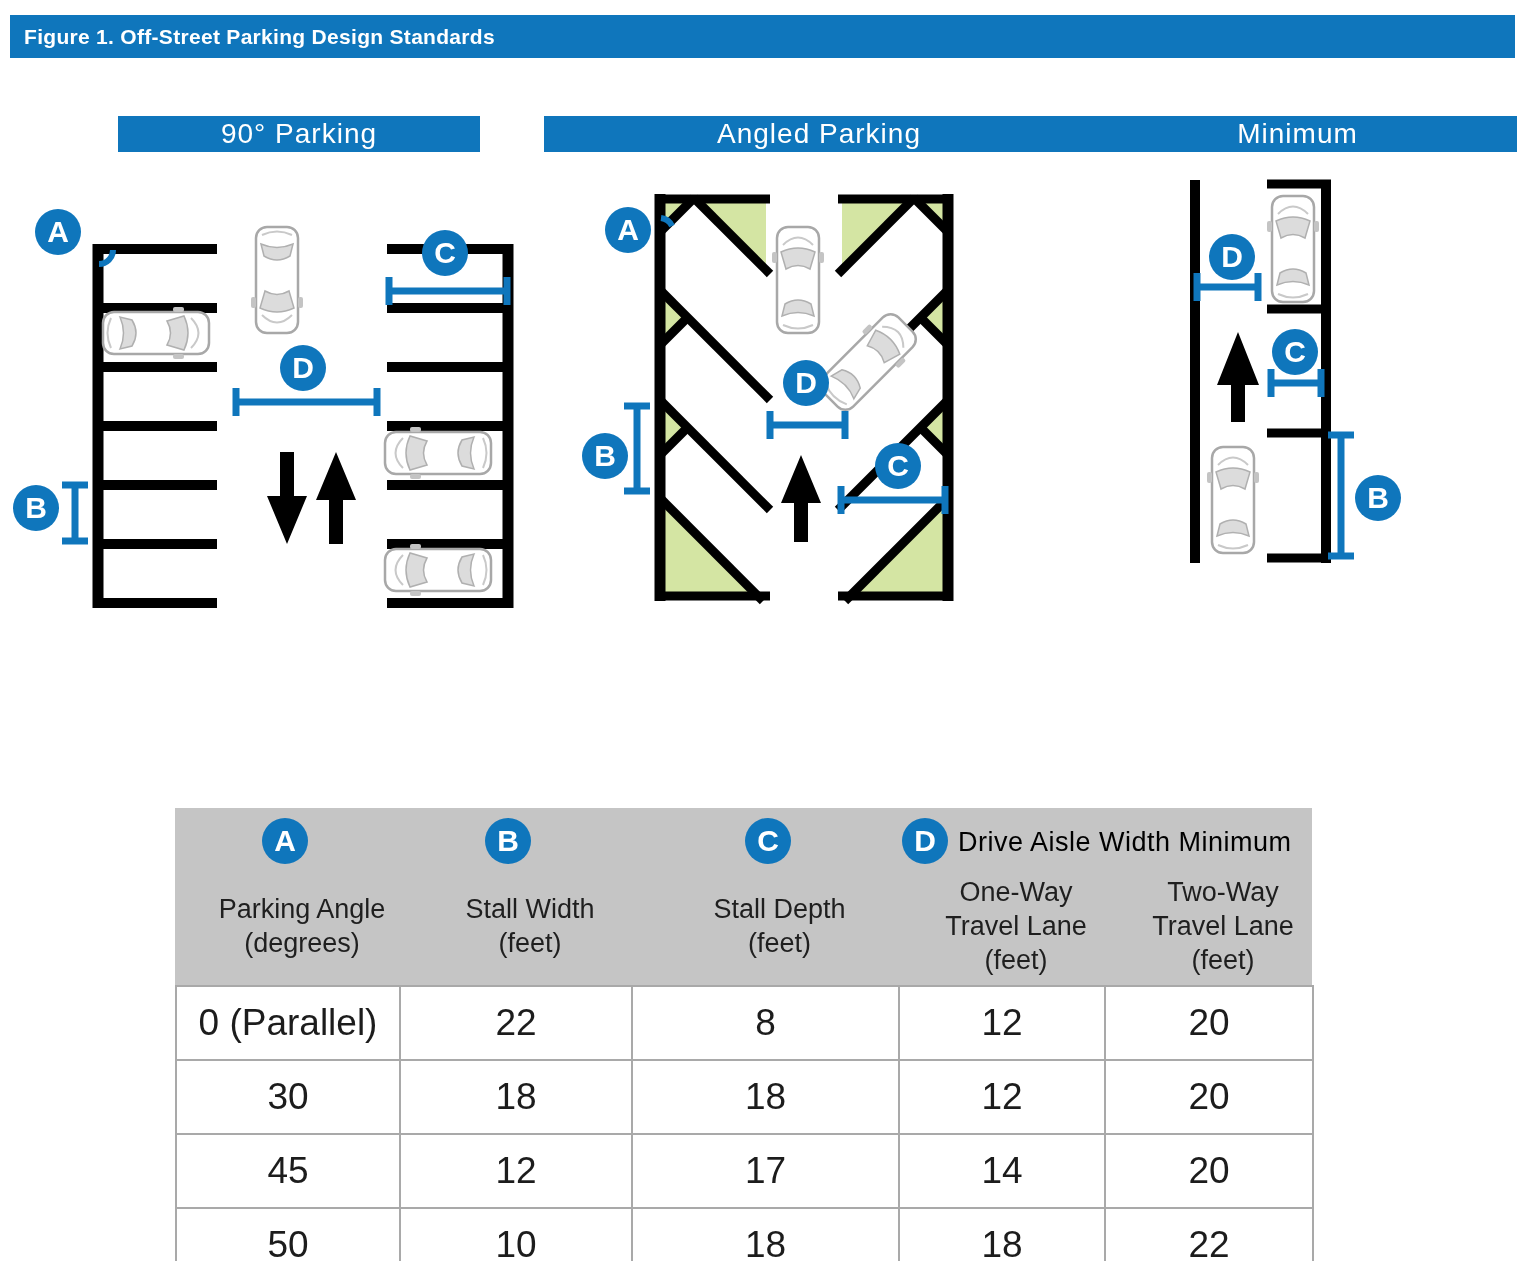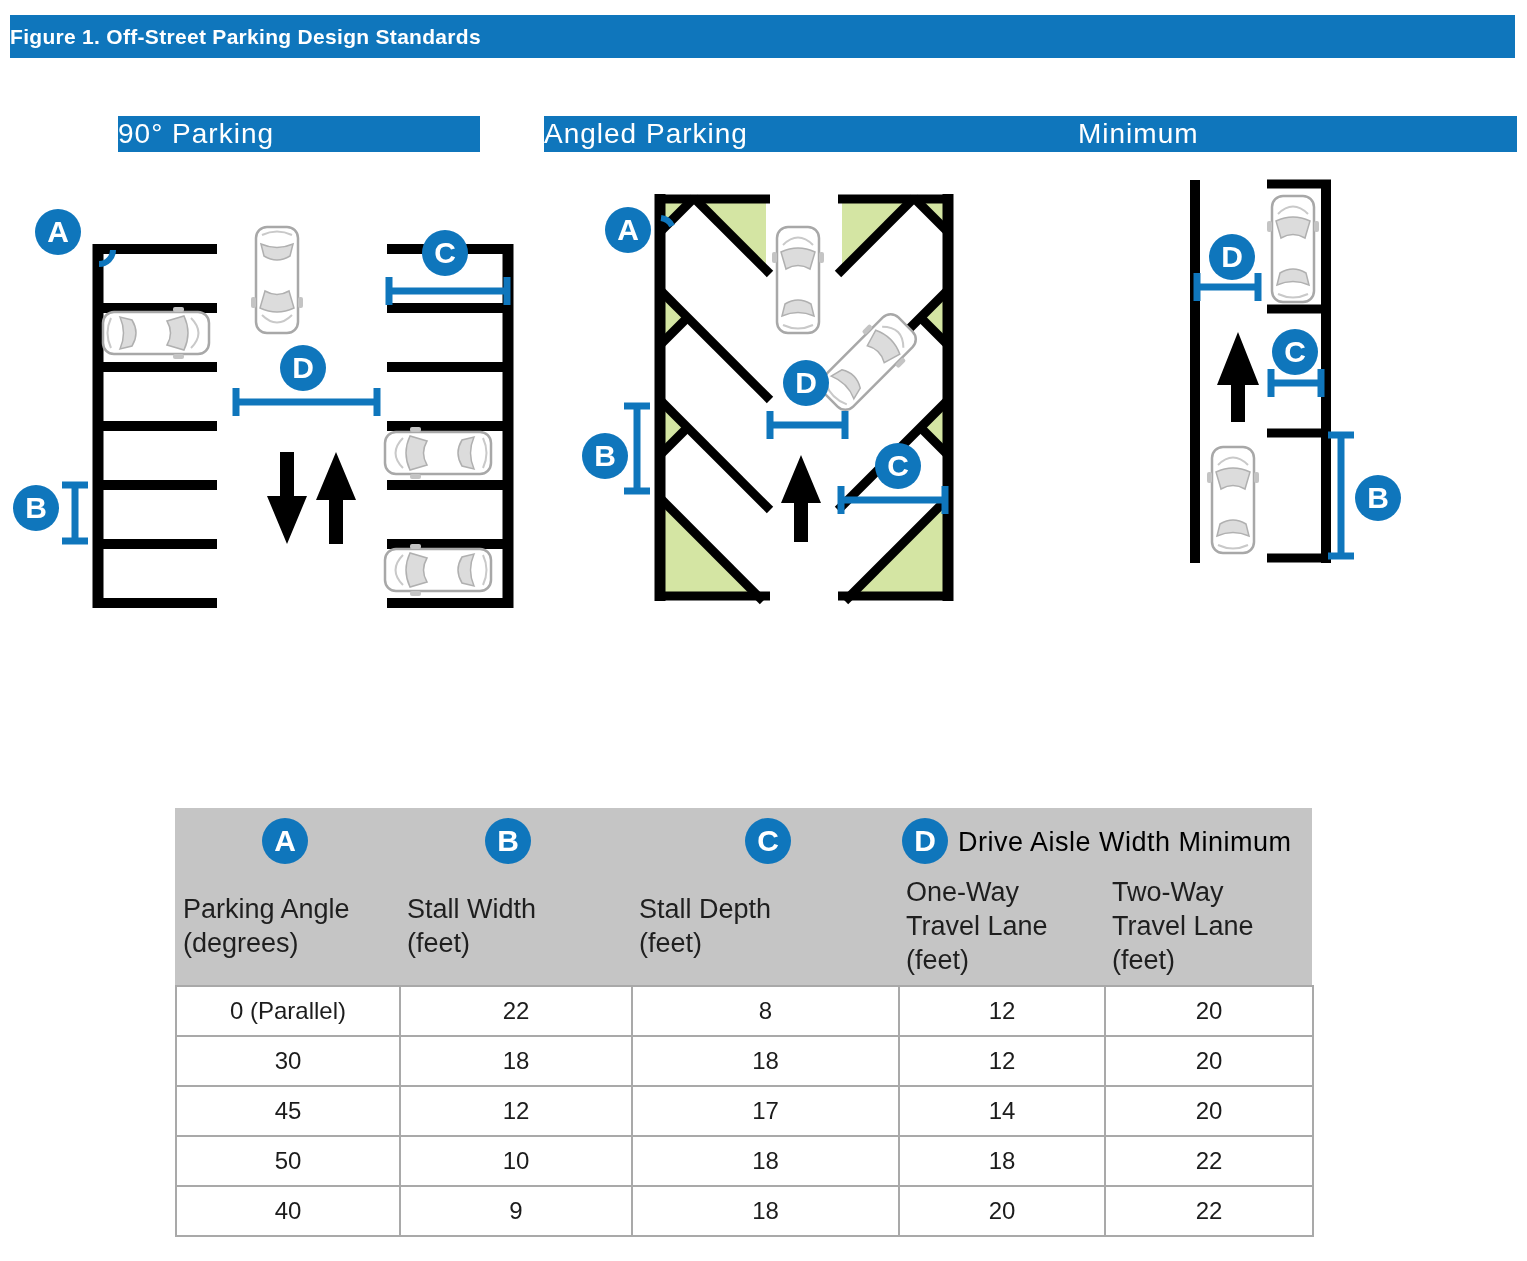--- a/index.html
+++ b/index.html
@@ -2,52 +2,52 @@
 <html><head>
 <meta charset="utf-8">
 <style>
   html,body{margin:0;padding:0;background:#fff}
   .page{position:relative;width:1527px;height:1261px;background:#fff;
         font-family:"Liberation Sans",sans-serif;overflow:hidden}
 
   
   .figure-bar{position:absolute;left:10px;top:15px;width:1505px;height:43px;
         background:#0f76bc;color:#fff;display:flex;align-items:center;
-        box-sizing:border-box;font-size:21px;font-weight:700;
+        padding-left:14px;box-sizing:border-box;font-size:21px;font-weight:700;
         letter-spacing:.3px}
   .section-bar{position:absolute;top:116px;height:36px;background:#0f76bc;color:#fff;
-        display:flex;align-items:center;font-size:28px;
+        display:flex;align-items:center;justify-content:center;font-size:28px;
         font-weight:400;letter-spacing:1px}
   .sb-1{left:118px;width:362px}
   .sb-2{left:544px;width:550px}
   .sb-3{left:1078px;width:439px}
 
   
   .diagrams{position:absolute;left:0;top:0;width:1527px;height:700px}
   .badge-t{font-family:"Liberation Sans",sans-serif;font-size:30px;font-weight:700;
         fill:#fff;text-anchor:middle}
 
   
   .table-wrap{position:absolute;left:175px;top:808px;width:1137px}
   .thead{position:relative;height:177px;background:#c5c5c5}
   .legend-badge{position:absolute;top:10px;width:46px;height:46px;border-radius:50%;
         background:#0f76bc;color:#fff;font-size:30px;font-weight:700;
         display:flex;align-items:center;justify-content:center}
   .lb-a{left:87px}.lb-b{left:310px}.lb-c{left:570px}.lb-d{left:727px}
   .legend-caption{position:absolute;left:783px;top:19px;font-size:27px;color:#000000;
         letter-spacing:.5px;white-space:nowrap}
-  .colheads{position:absolute;left:8px;bottom:8px;width:100%;display:flex;
-        align-items:flex-end;color:#1f1f1f;font-size:27px;
+  .colheads{position:absolute;left:15px;bottom:8px;width:100%;display:flex;
+        align-items:flex-end;text-align:center;color:#1f1f1f;font-size:27px;
         line-height:34px}
   .colheads .ch{box-sizing:border-box}
   .ch-1{width:224px}.ch-2{width:232px}.ch-3{width:267px}.ch-4{width:206px}.ch-5{width:208px}
   .ch-short{margin-bottom:17px}
   table.body{border-collapse:collapse;width:1137px;table-layout:fixed;background:#fff}
   table.body td{border:2px solid #a9a9a9;height:48px;text-align:center;
-        font-size:24px;color:#1c1c1c;padding:0}
+        font-size:37px;color:#1c1c1c;padding:12px}
 </style>
 </head>
 <body>
 
 <div class="page">
 
   <div class="figure-bar">
     <span>Figure 1. Off-Street Parking Design Standards</span>
   </div>
 

